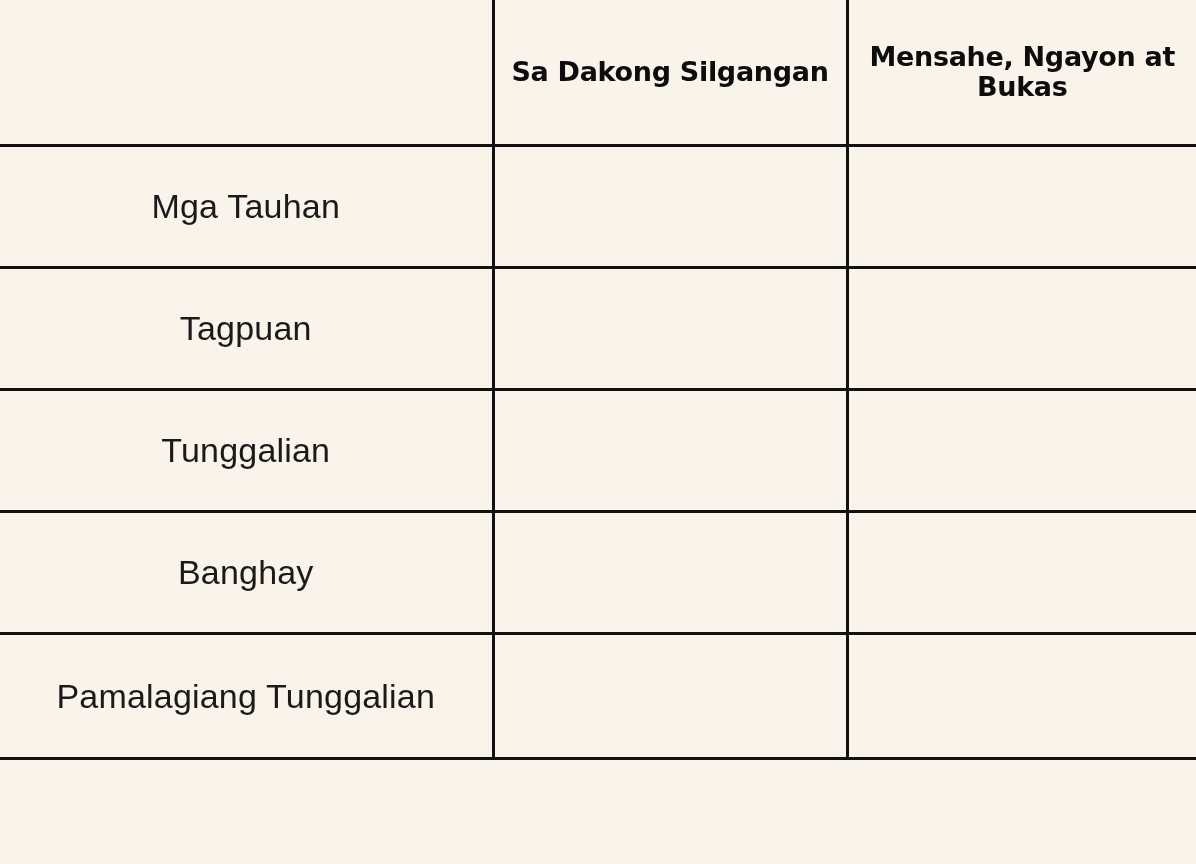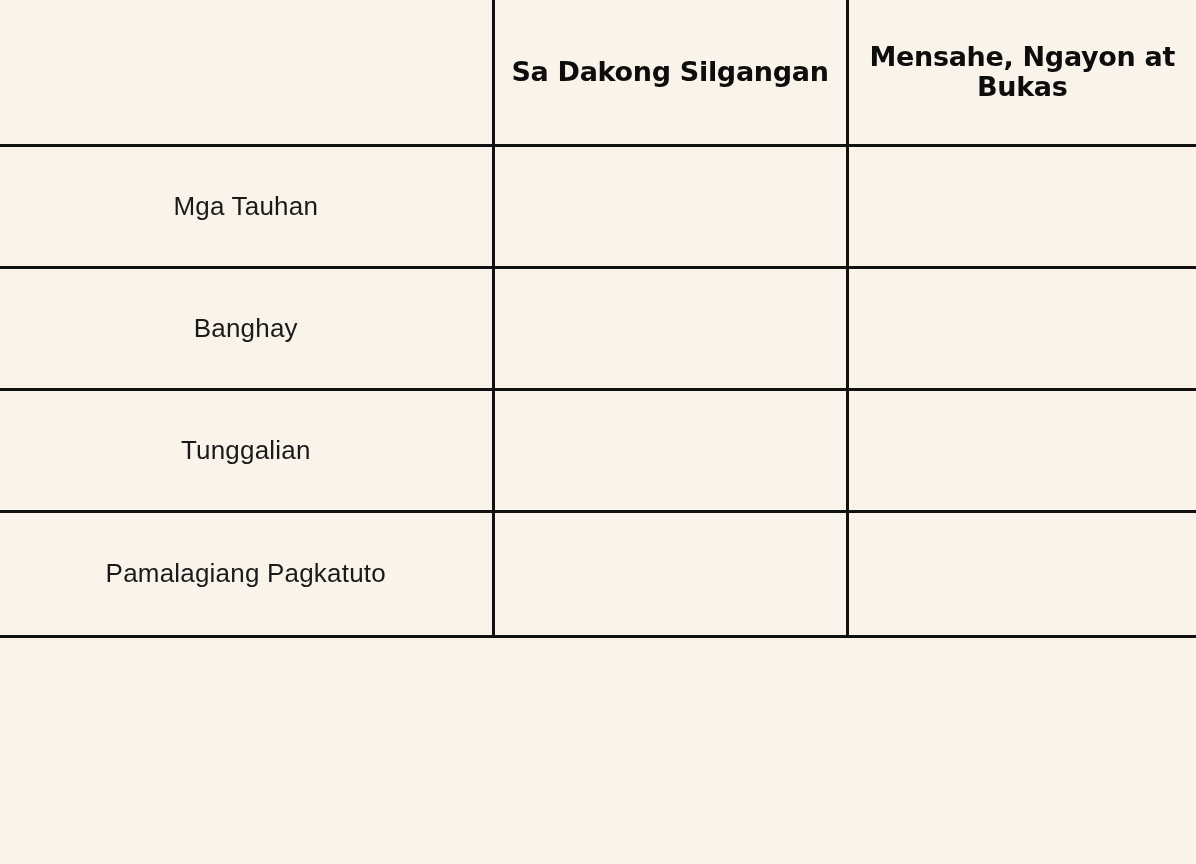--- a/index.html
+++ b/index.html
@@ -72,21 +72,21 @@
   .body-row td {
     height: 119px;
   }
   .row-tall td {
     height: 122px;
   }
 
   .row-label {
     font-family: "Liberation Sans", sans-serif;
     font-weight: 400;
-    font-size: 26px;
+    font-size: 34px;
     line-height: 1.2;
     color: #1a1a1a;
     padding: 0 16px;
     letter-spacing: 0.2px;
   }
 
   .answer-cell {
     background: #faf3ea;
   }
 </style>
@@ -112,40 +112,47 @@
       </tr>
 
       <tr class="body-row">
         <td>
           <div class="row-label">Mga Tauhan</div>
         </td>
         <td class="answer-cell"></td>
         <td class="answer-cell"></td>
       </tr>
 
-
       <tr class="body-row">
         <td>
-          <div class="row-label">Banghay</div>
+          <div class="row-label">Tagpuan</div>
         </td>
         <td class="answer-cell"></td>
         <td class="answer-cell"></td>
       </tr>
 
       <tr class="body-row">
         <td>
           <div class="row-label">Tunggalian</div>
         </td>
         <td class="answer-cell"></td>
         <td class="answer-cell"></td>
       </tr>
 
+      <tr class="body-row">
+        <td>
+          <div class="row-label">Banghay</div>
+        </td>
+        <td class="answer-cell"></td>
+        <td class="answer-cell"></td>
+      </tr>
+
 
       <tr class="body-row row-tall">
         <td>
-          <div class="row-label">Pamalagiang Pagkatuto</div>
+          <div class="row-label">Pamalagiang Tunggalian</div>
         </td>
         <td class="answer-cell"></td>
         <td class="answer-cell"></td>
       </tr>
     </tbody>
   </table>
 </div>
 
 </body></html>

